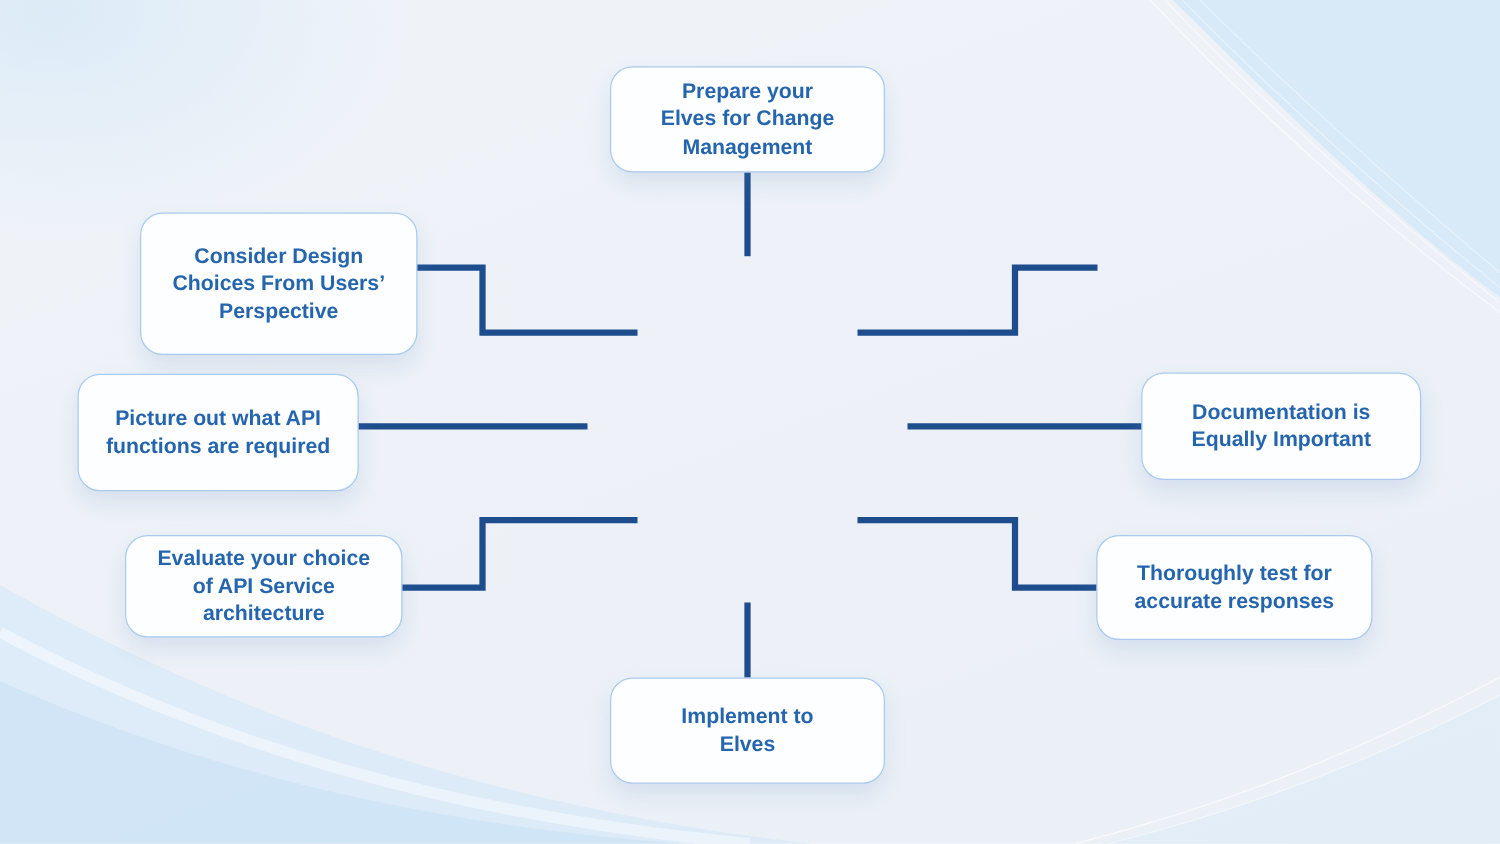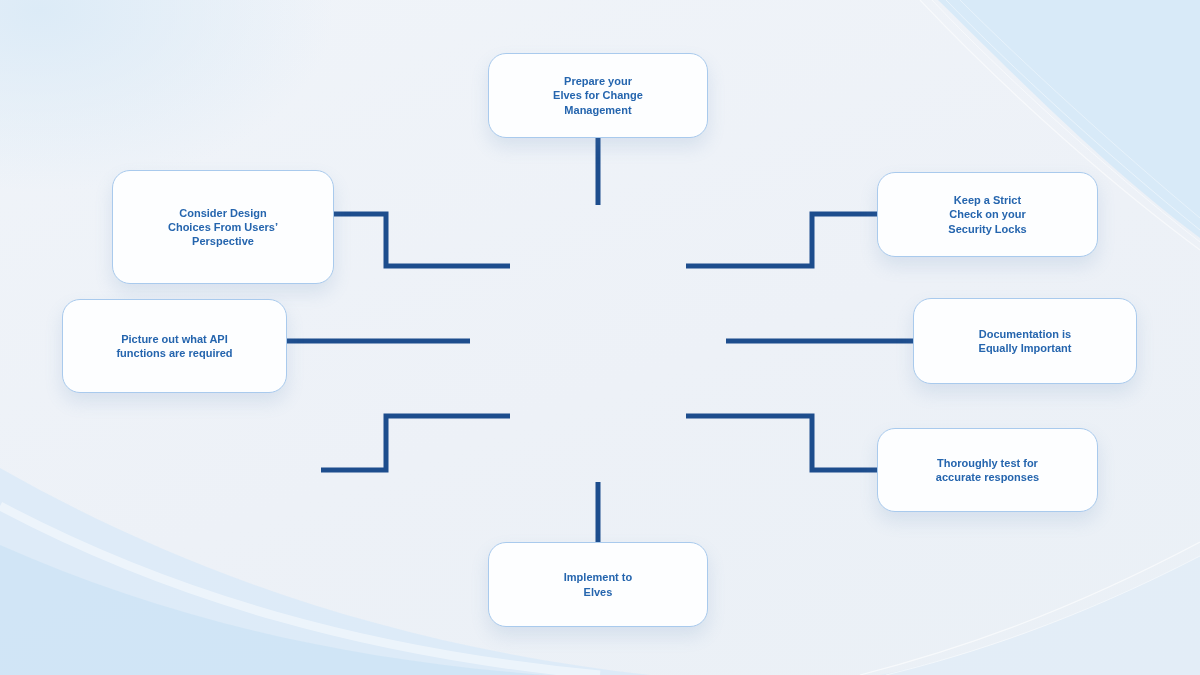--- a/index.html
+++ b/index.html
@@ -42,21 +42,21 @@
   
   .node{
     position:absolute;z-index:2;
     background:#FDFEFF;
     border:1.5px solid #A9CAED;
     border-radius:18px;
     box-shadow:0 9px 18px rgba(95,135,185,.16);
     display:flex;align-items:center;justify-content:center;
     text-align:center;
     color:#2565AE;
-    font-size:11px;line-height:1.3;font-weight:600;
+    font-size:17px;line-height:1.3;font-weight:600;
     white-space:pre-line;
     padding:4px 8px;box-sizing:border-box;
   }
   .n-top         {left:488px;top:53px;  width:220px;height:85px;}
   .n-top-left    {left:112px;top:170px; width:222px;height:114px;}
   .n-left        {left:62px; top:299px; width:225px;height:94px;}
   .n-bottom-left {left:100px;top:428px; width:222px;height:82px;}
   .n-top-right   {left:877px;top:172px; width:221px;height:85px;}
   .n-right       {left:913px;top:298px; width:224px;height:86px;text-align:center;}
   .n-bottom-right{left:877px;top:428px; width:221px;height:84px;}
@@ -112,23 +112,23 @@
 
 
   <div class="node n-top">Prepare your
 Elves for Change
 Management</div>
   <div class="node n-top-left">Consider Design
 Choices From Users’
 Perspective</div>
   <div class="node n-left">Picture out what API
 functions are required</div>
-  <div class="node n-top-right">Keep a Strict
-Check on your
-Security Locks</div>
+  <div class="node n-bottom-left">Evaluate your choice
+of API Service
+architecture</div>
   <div class="node n-right">Documentation is
 Equally Important</div>
   <div class="node n-bottom-right">Thoroughly test for
 accurate responses</div>
   <div class="node n-bottom">Implement to
 Elves</div>
 
 
 </div>
 

